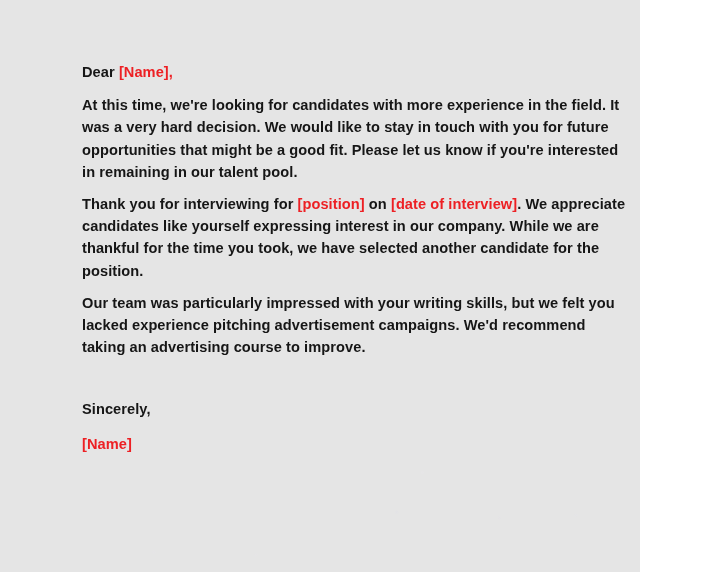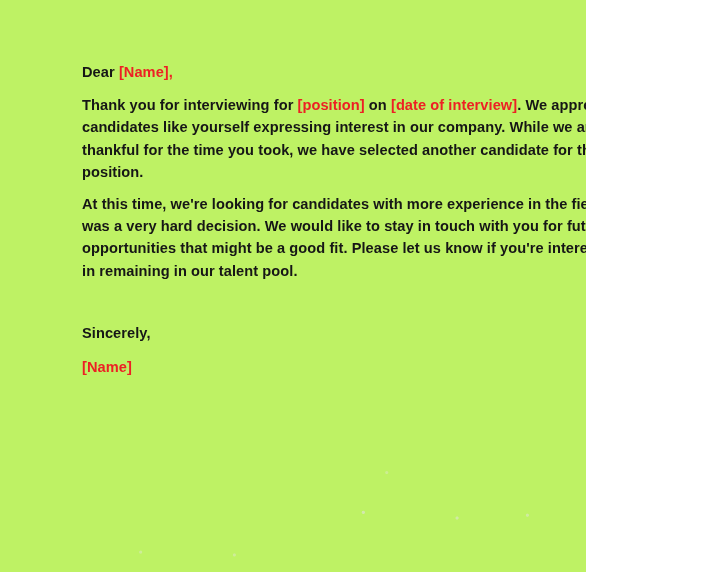--- a/index.html
+++ b/index.html
@@ -7,23 +7,23 @@
     margin: 0;
     padding: 0;
     background: #ffffff;
   }
   body {
     font-family: "Liberation Sans", sans-serif;
     -webkit-font-smoothing: antialiased;
   }
   #page {
     position: relative;
-    width: 586px;
+    width: 640px;
     height: 572px;
-    background: #bef264;
+    background: #e5e5e5;
     overflow: hidden;
     box-sizing: border-box;
   }
   
   #page::after {
     content: "";
     position: absolute;
     left: 0;
     right: 0;
     top: 430px;
@@ -71,24 +71,25 @@
 </style>
 </head>
 <body>
 
 <div id="page">
 
   <div id="letter">
 
     <p class="para salutation"><span>Dear </span><span class="ph">[Name],</span></p>
 
+    <p class="para"><span>At this time, we're looking for candidates with more experience in the field. It was a very hard decision. We would like to stay in touch with you for future opportunities that might be a good fit. Please let us know if you're interested in remaining in our talent pool.</span></p>
+
     <p class="para"><span>Thank you for interviewing for </span><span class="ph">[position]</span><span> on </span><span class="ph">[date of interview]</span><span>. We appreciate candidates like yourself expressing interest in our company. While we are thankful for the time you took, we have selected another candidate for the position.</span></p>
 
-    <p class="para"><span>At this time, we're looking for candidates with more experience in the field. It was a very hard decision. We would like to stay in touch with you for future opportunities that might be a good fit. Please let us know if you're interested in remaining in our talent pool.</span></p>
-
+    <p class="para"><span>Our team was particularly impressed with your writing skills, but we felt you lacked experience pitching advertisement campaigns. We'd recommend taking an advertising course to improve.</span></p>
 
 
     <div class="spacer-line"></div>
 
     <p class="para closing"><span>Sincerely,</span></p>
 
     <p class="para"><span class="ph">[Name]</span></p>
 
   </div>
 

